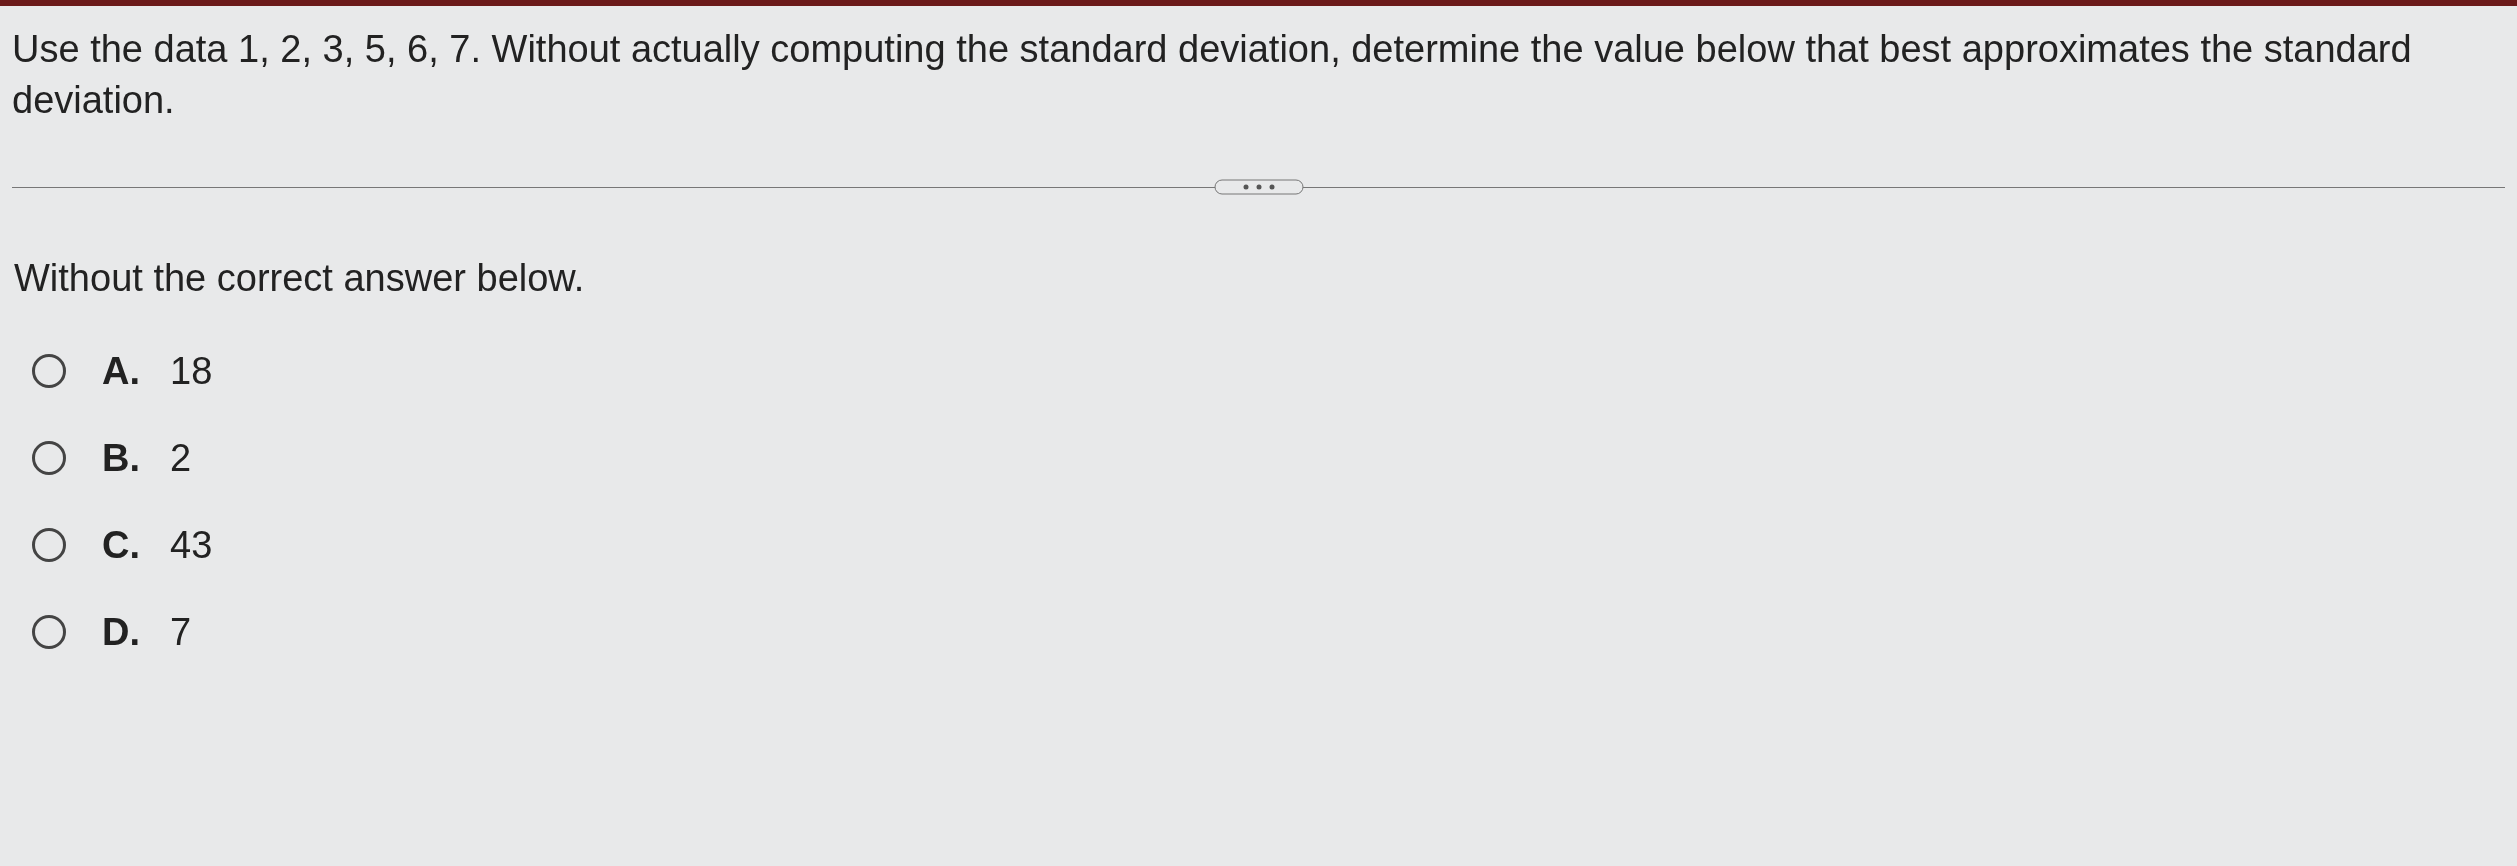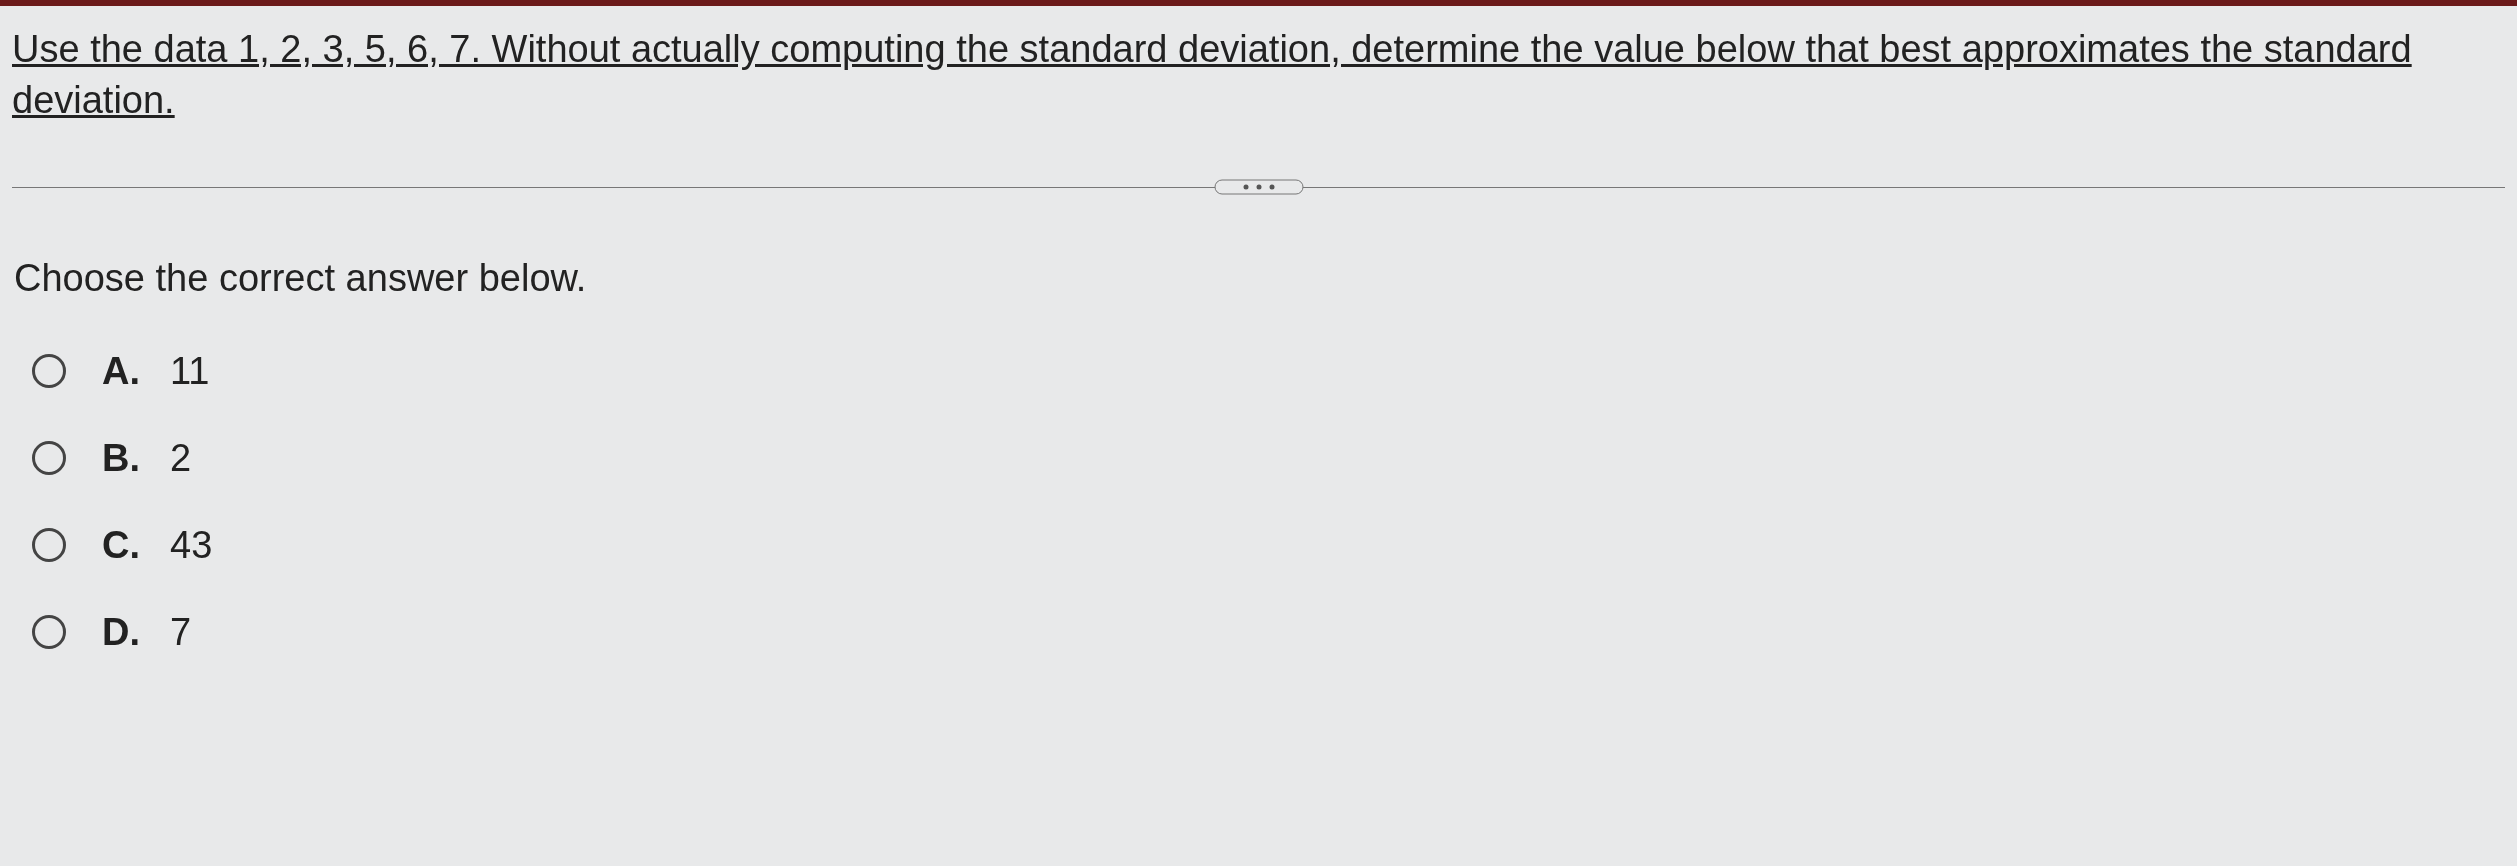--- a/index.html
+++ b/index.html
@@ -22,21 +22,20 @@
     width: 100%;
   }
   .content {
     padding: 18px 12px 0 12px;
   }
   .question-text {
     font-size: 38px;
     line-height: 1.35;
     color: #222;
     margin-bottom: 40px;
-    text-decoration: underline;
   }
   .divider-wrap {
     position: relative;
     height: 40px;
     margin: 40px 0 50px 0;
   }
   .divider-line {
     position: absolute;
     top: 50%;
     left: 0;
@@ -112,28 +111,28 @@
 
   <div class="divider-wrap">
     <div class="divider-line"></div>
     <div class="divider-pill">
       <span class="dot"></span>
       <span class="dot"></span>
       <span class="dot"></span>
     </div>
   </div>
 
-  <div class="prompt">Choose the correct answer below.</div>
+  <div class="prompt">Without the correct answer below.</div>
 
   <div class="options">
 
     <label class="option">
       <span class="radio"></span>
       <span class="option-letter">A.</span>
-      <span class="option-value">11</span>
+      <span class="option-value">18</span>
     </label>
 
     <label class="option">
       <span class="radio"></span>
       <span class="option-letter">B.</span>
       <span class="option-value">2</span>
     </label>
 
     <label class="option">
       <span class="radio"></span>

